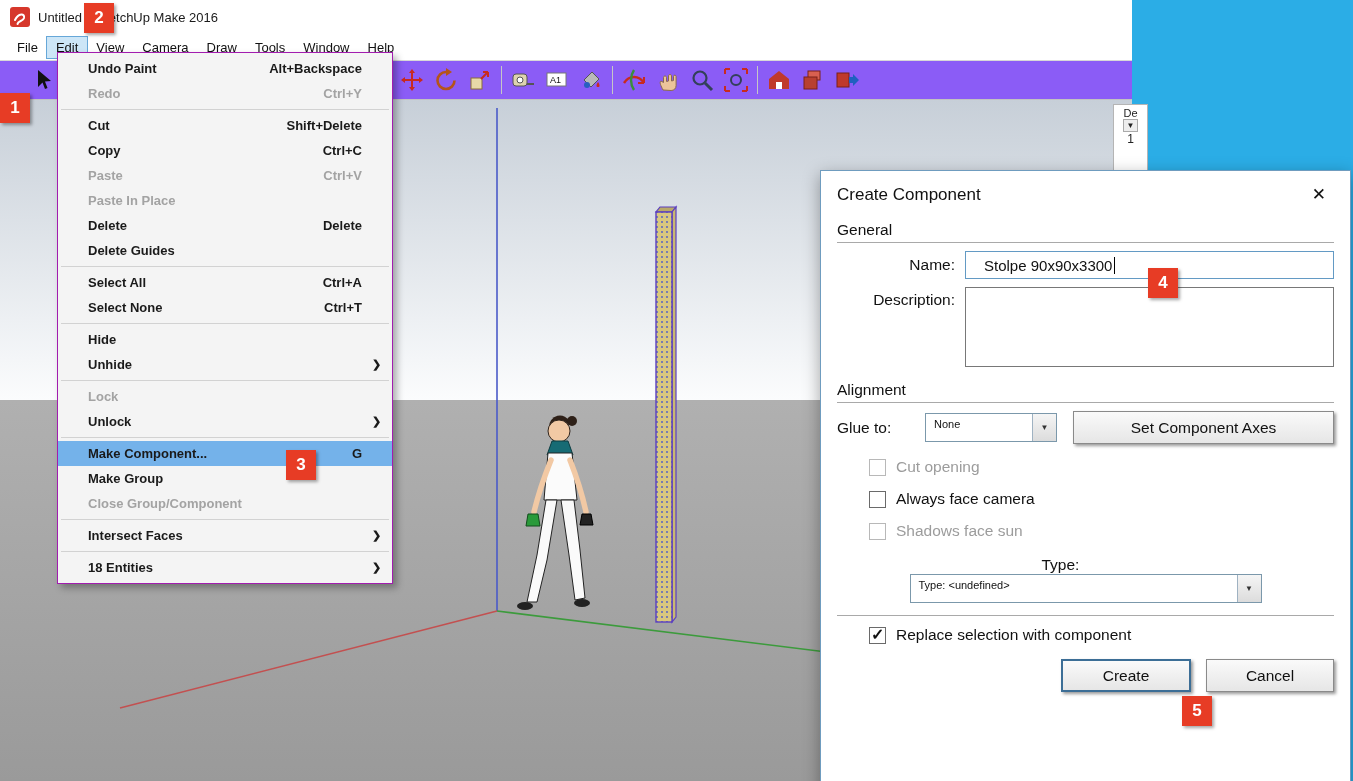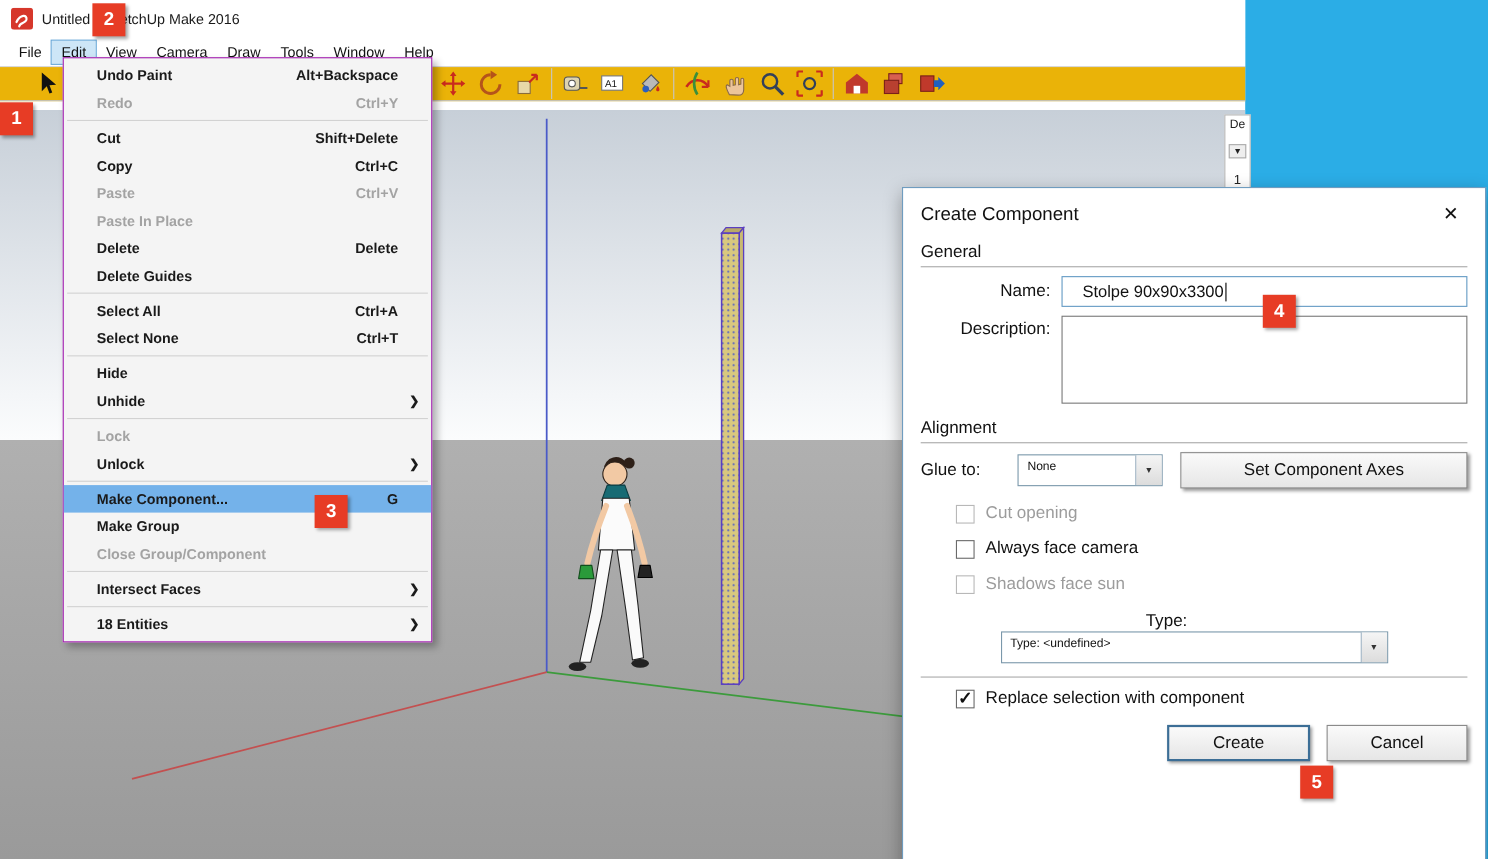--- a/index.html
+++ b/index.html
@@ -9,28 +9,28 @@
   
   .su-window { position:absolute; left:0; top:0; width:1132px; height:781px; background:#fff; }
   .titlebar { height:34px; display:flex; align-items:center; gap:8px; padding-left:10px; background:#ffffff; }
   .logo-svg { width:20px; height:20px; }
   .title-text { font-size:13px; color:#1a1a1a; }
 
   .menubar { height:26px; display:flex; align-items:center; padding-left:8px; font-size:13px; color:#111; background:#fff; }
   .mi { padding:3px 9px; cursor:default; }
   .mi.active { background:#cde6f7; outline:1px solid #66a7d8; }
 
-  .toolbar { height:32px; display:flex; align-items:center; background:#eab308; border-top:1px solid #d8d8d8; border-bottom:1px solid #c2c2c2; padding-left:26px; }
+  .toolbar { height:40px; display:flex; align-items:center; background:#8b5cf6; border-top:1px solid #d8d8d8; border-bottom:1px solid #c2c2c2; padding-left:26px; }
   .tb-btn { width:34px; height:32px; display:flex; align-items:center; justify-content:center; }
   .tb-spacer { width:335px; }
   .tb-sep { width:1px; height:28px; background:#c6c6c6; margin:0 4px; }
 
   .viewport { position:absolute; left:0; top:100px; width:1132px; height:681px; }
 
-  .tray-strip { position:absolute; left:1113px; top:104px; width:24px; height:74px; background:#fff; border:1px solid #b5b5b5; display:flex; flex-direction:column; align-items:center; font-size:11px; color:#222; gap:12px; padding-top:2px; }
+  .tray-strip { position:absolute; left:1113px; top:104px; width:35px; height:74px; background:#fff; border:1px solid #b5b5b5; display:flex; flex-direction:column; align-items:center; font-size:11px; color:#222; gap:0; padding-top:2px; }
   .tray-arrow { font-size:8px; border:1px solid #aaa; background:#eee; padding:1px 3px; }
   .tray-num { font-size:12px; }
 
   
   .edit-menu { position:absolute; left:57px; top:52px; width:336px; background:#f4f4f4; border:1px solid #a21caf; box-shadow:4px 4px 7px rgba(0,0,0,0.3); padding:3px 0; z-index:5; }
   .menu-item { height:25px; display:flex; align-items:center; padding:0 12px 0 30px; font-size:13px; font-weight:600; color:#1a1a1a; }
   .menu-item .lbl { flex:1; }
   .menu-item .sc { margin-left:16px; }
   .menu-item .arrow { margin-left:10px; font-size:11px; width:8px; }
   .menu-item.disabled { color:#a3a3a3; }

